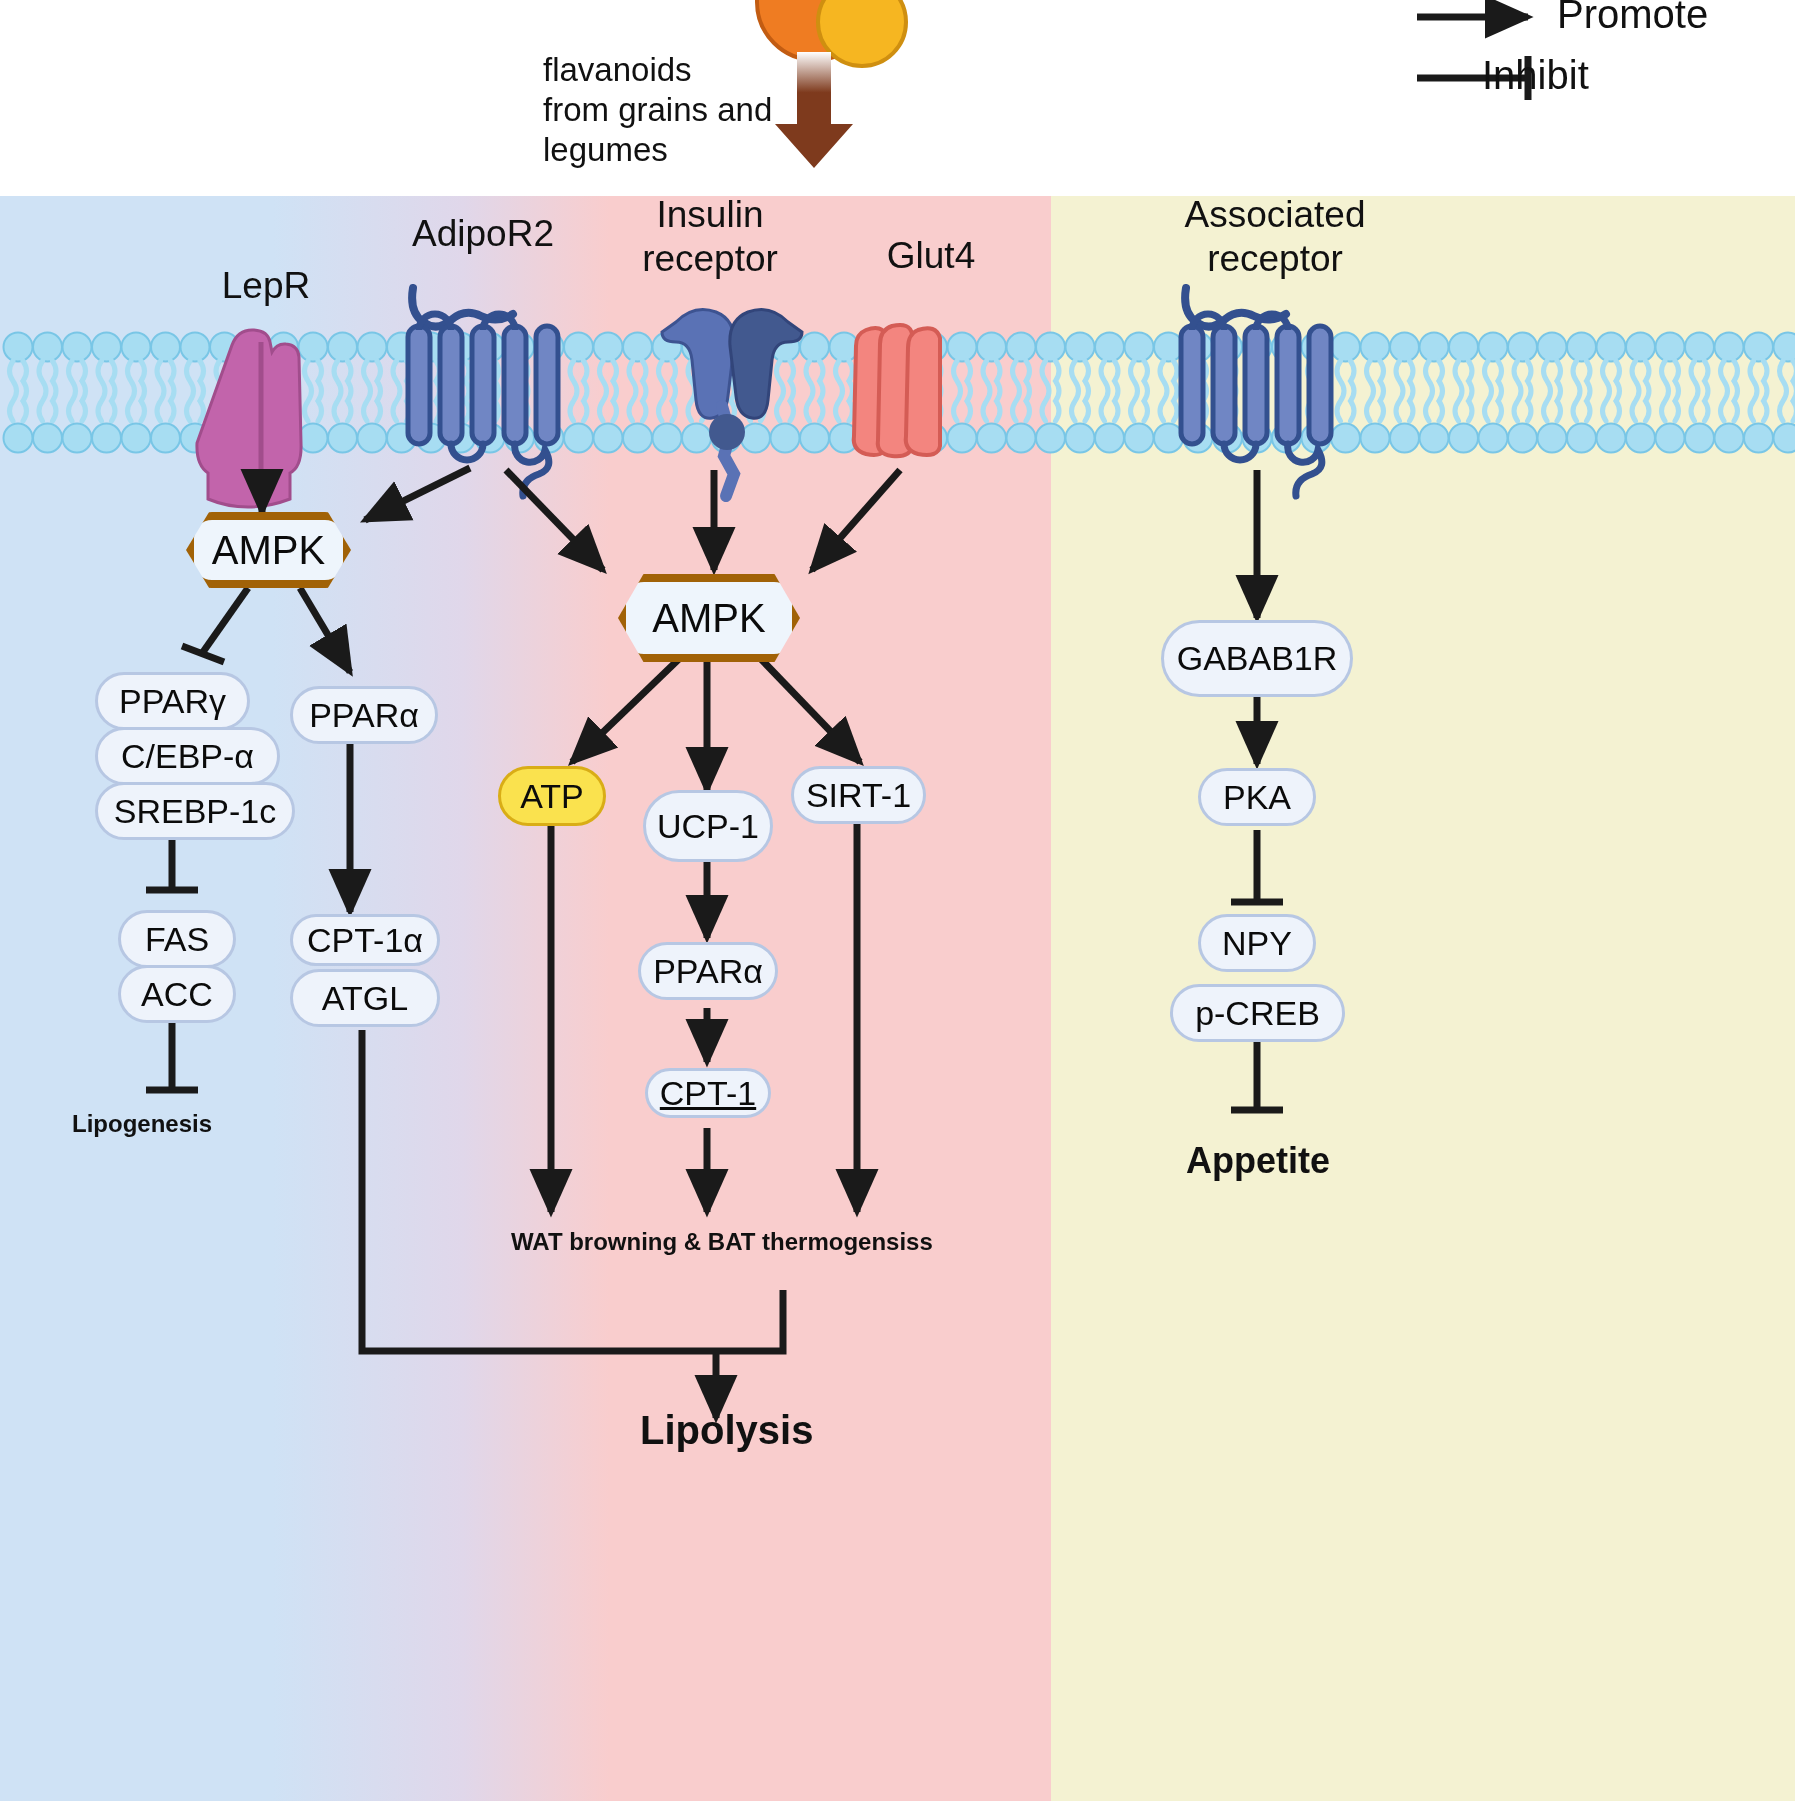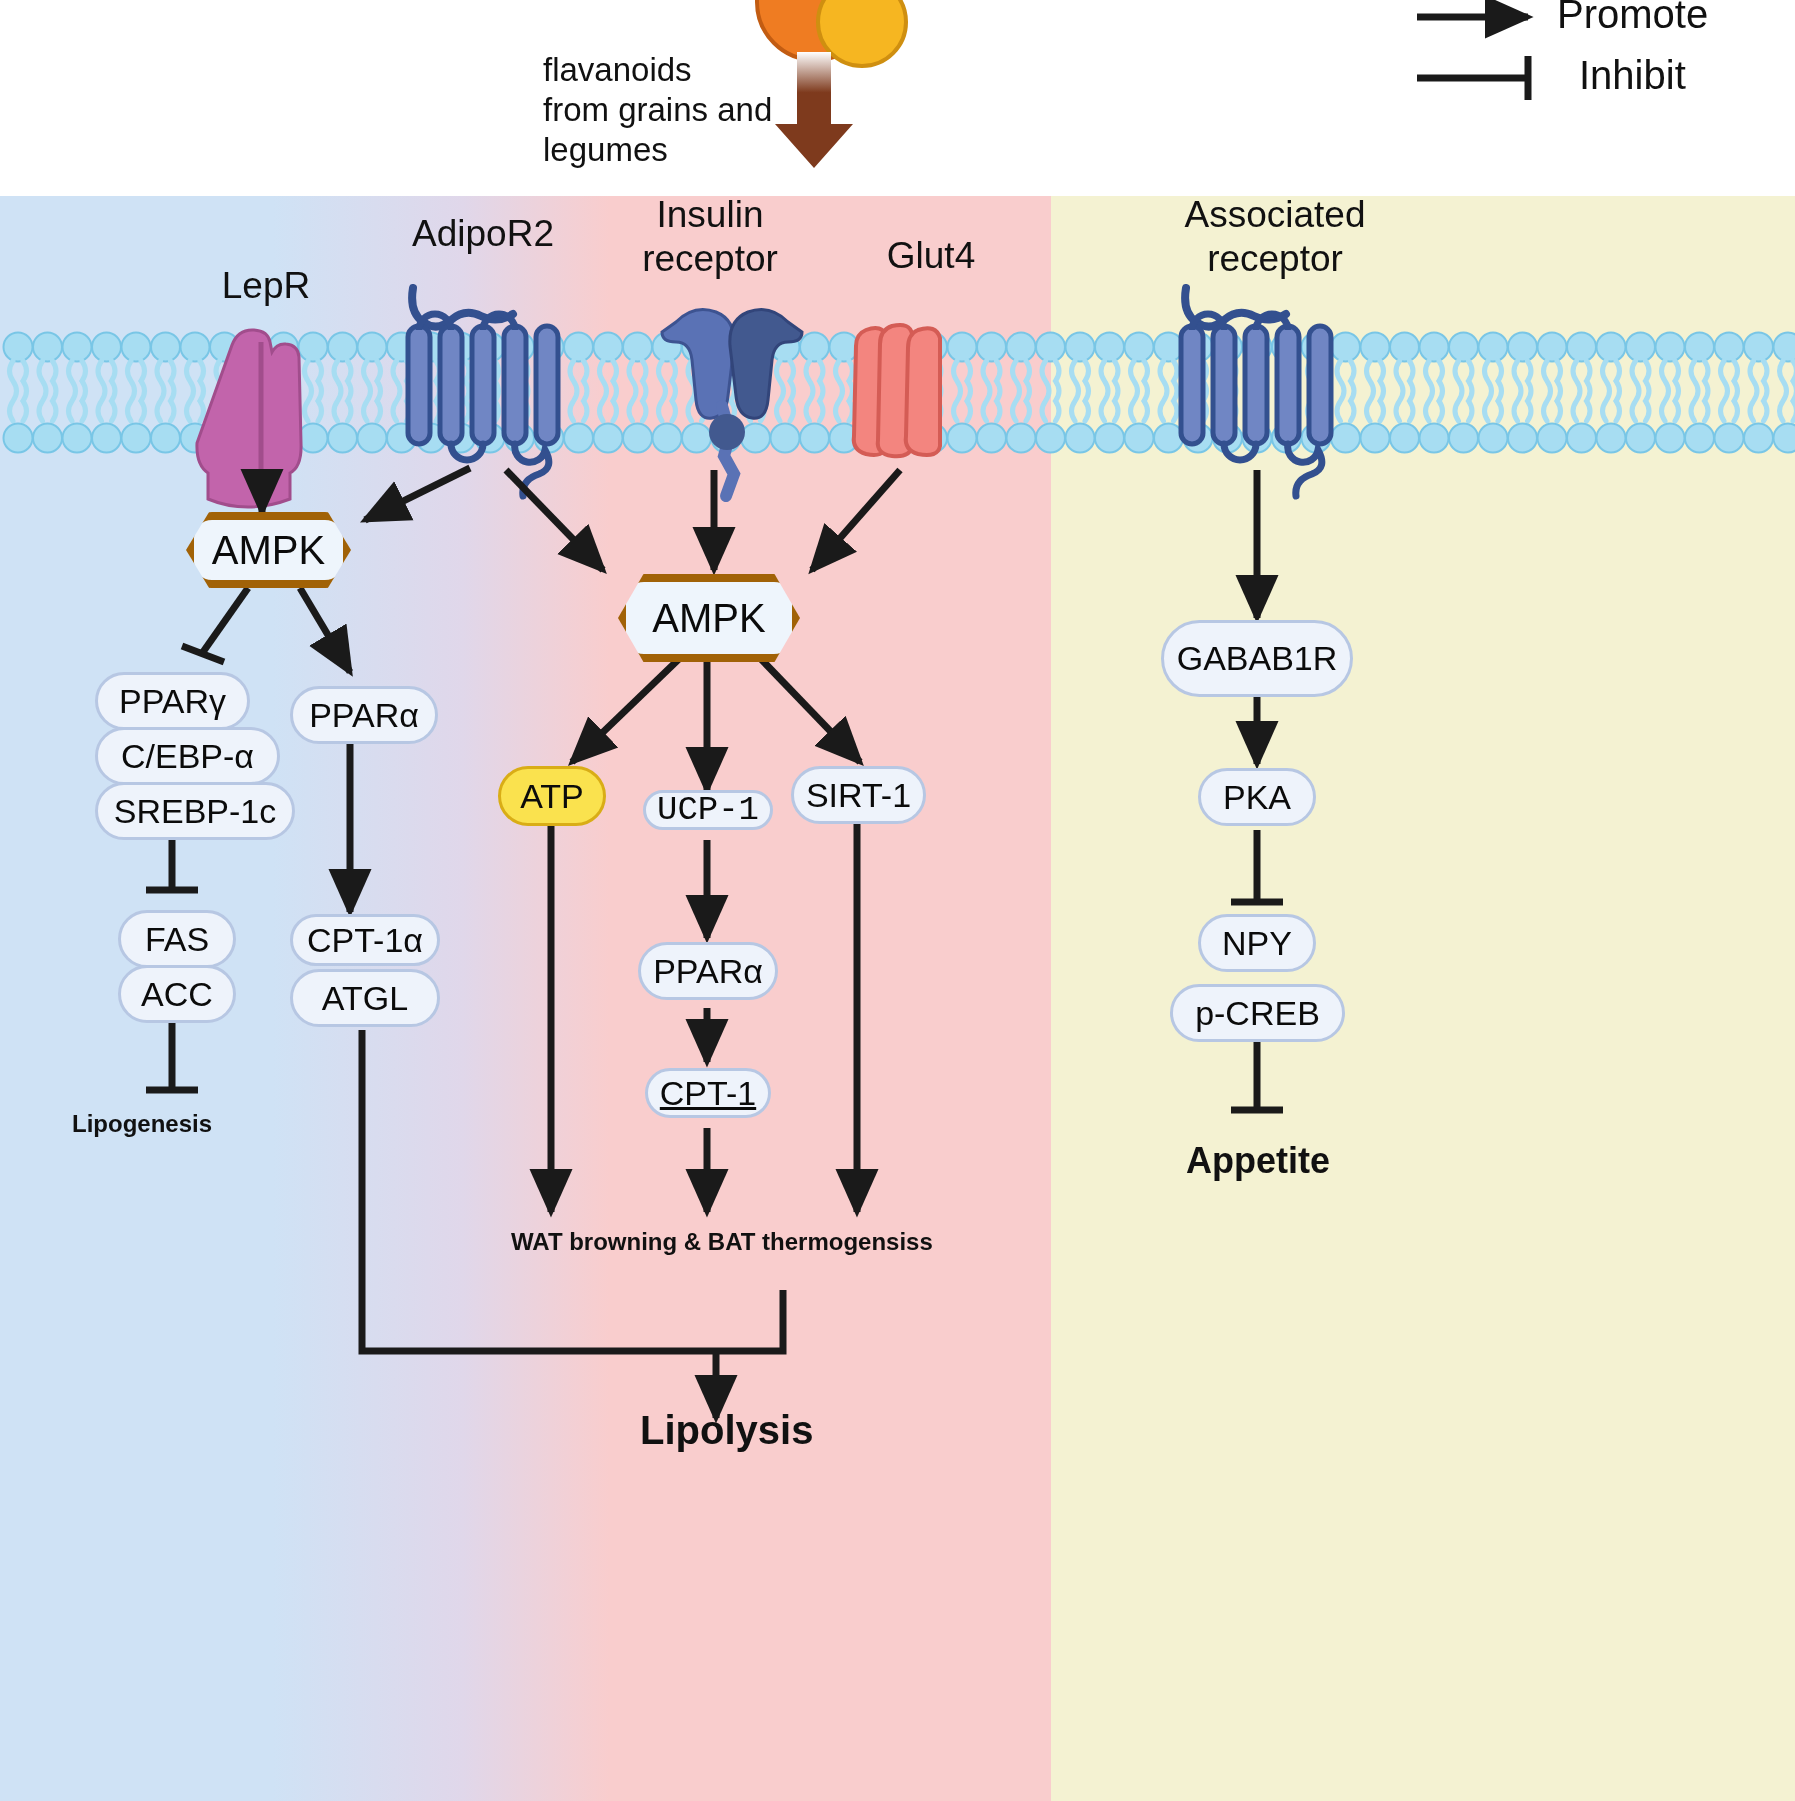--- a/index.html
+++ b/index.html
@@ -357,21 +357,21 @@
     </g>
 
     <g stroke="#1a1a1a" stroke-width="7" fill="none">
       <line x1="1417" y1="17" x2="1528" y2="17" marker-end="url(#arw)"></line>
       <line x1="1417" y1="78" x2="1528" y2="78"></line>
       <line x1="1528" y1="56" x2="1528" y2="100"></line>
     </g>
   </svg>
 
   <div class="txt lbl-legend" style="left:1557px;top:-8px;">Promote</div>
-  <div class="txt lbl-legend" style="left:1579px;top:53px;">Inhibit</div>
+  <div class="txt lbl-legend" style="left:1482px;top:53px;">Inhibit</div>
 
   <div class="txt lbl-flav" style="left:543px;top:50px;">flavanoids
 from grains and
 legumes</div>
 
   <div class="txt lbl-receptor" style="left:206px;top:264px;width:120px;">LepR</div>
   <div class="txt lbl-receptor" style="left:408px;top:212px;width:150px;">AdipoR2</div>
   <div class="txt lbl-receptor" style="left:612px;top:193px;width:196px;">Insulin
 receptor</div>
   <div class="txt lbl-receptor" style="left:872px;top:234px;width:118px;">Glut4</div>
@@ -389,21 +389,21 @@
 
   <div class="node pill" style="left:290px;top:686px;width:148px;height:58px;">PPARα</div>
   <div class="node pill" style="left:290px;top:914px;width:150px;height:52px;">CPT-1α</div>
   <div class="node pill" style="left:290px;top:969px;width:150px;height:58px;">ATGL</div>
 
   <div class="txt lbl-bold" style="left:72px;top:1110px;">Lipogenesis</div>
 
   <div class="node hexnode" style="left:618px;top:574px;width:182px;height:88px;">AMPK</div>
 
   <div class="node pill atp" style="left:498px;top:766px;width:108px;height:60px;">ATP</div>
-  <div class="node pill" style="left:643px;top:790px;width:130px;height:40px;font-family:Liberation Mono, monospace;">UCP-1</div>
+  <div class="node pill" style="left:643px;top:790px;width:130px;height:72px;">UCP-1</div>
   <div class="node pill" style="left:791px;top:766px;width:135px;height:58px;">SIRT-1</div>
 
   <div class="node pill" style="left:638px;top:942px;width:140px;height:58px;">PPARα</div>
   <div class="node pill" style="left:645px;top:1068px;width:126px;height:50px;text-decoration:underline;">CPT-1</div>
 
   <div class="txt lbl-bold" style="left:511px;top:1228px;">WAT browning &amp; BAT thermogensiss</div>
   <div class="txt lbl-bold" style="left:640px;top:1408px;font-size:40px;">Lipolysis</div>
 
   <div class="node pill" style="left:1161px;top:620px;width:192px;height:77px;">GABAB1R</div>
   <div class="node pill" style="left:1198px;top:768px;width:118px;height:58px;">PKA</div>

